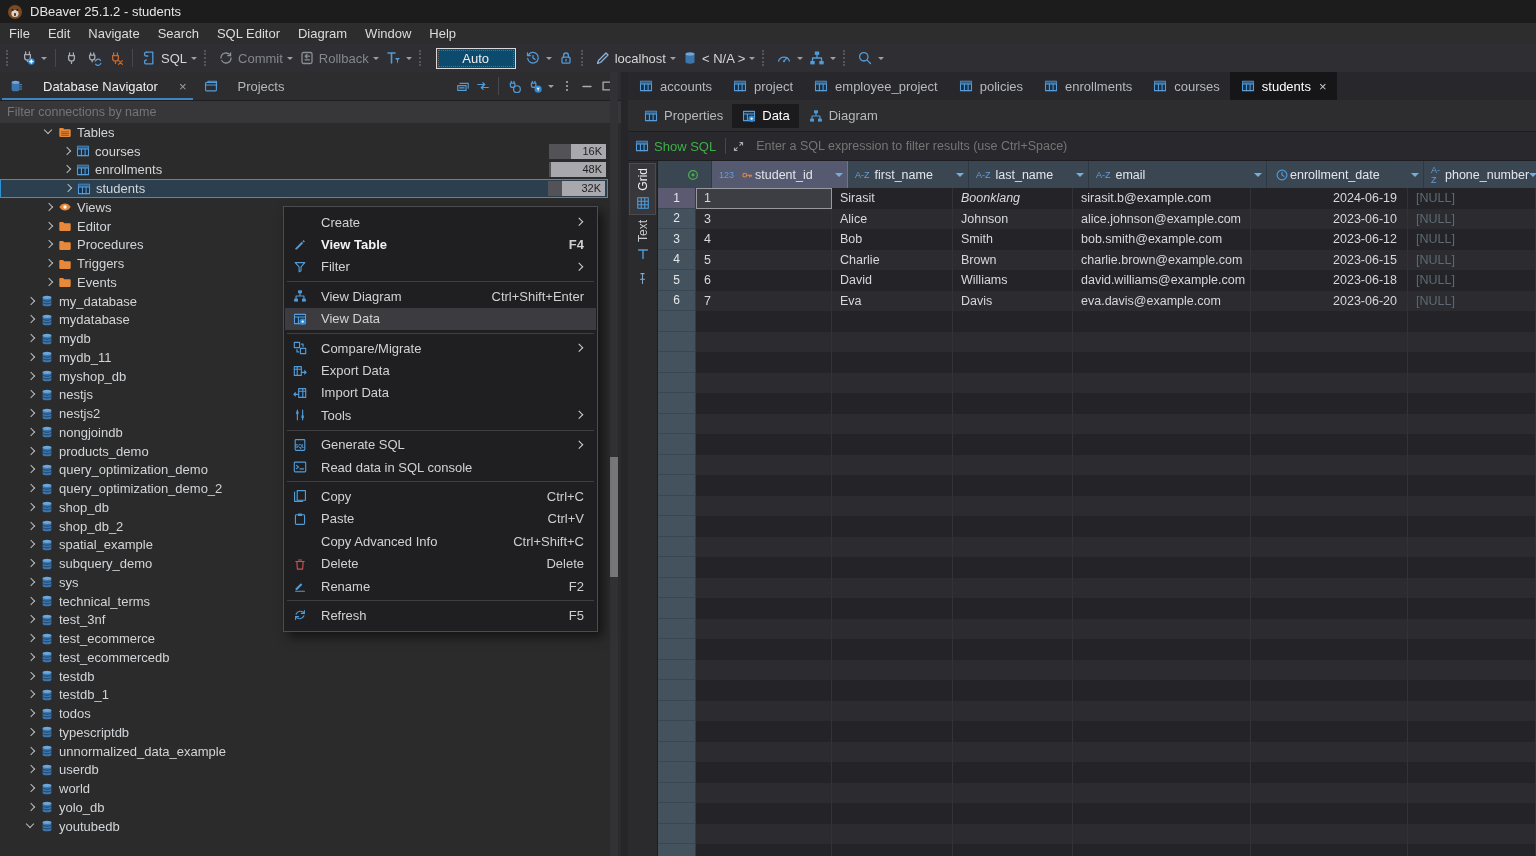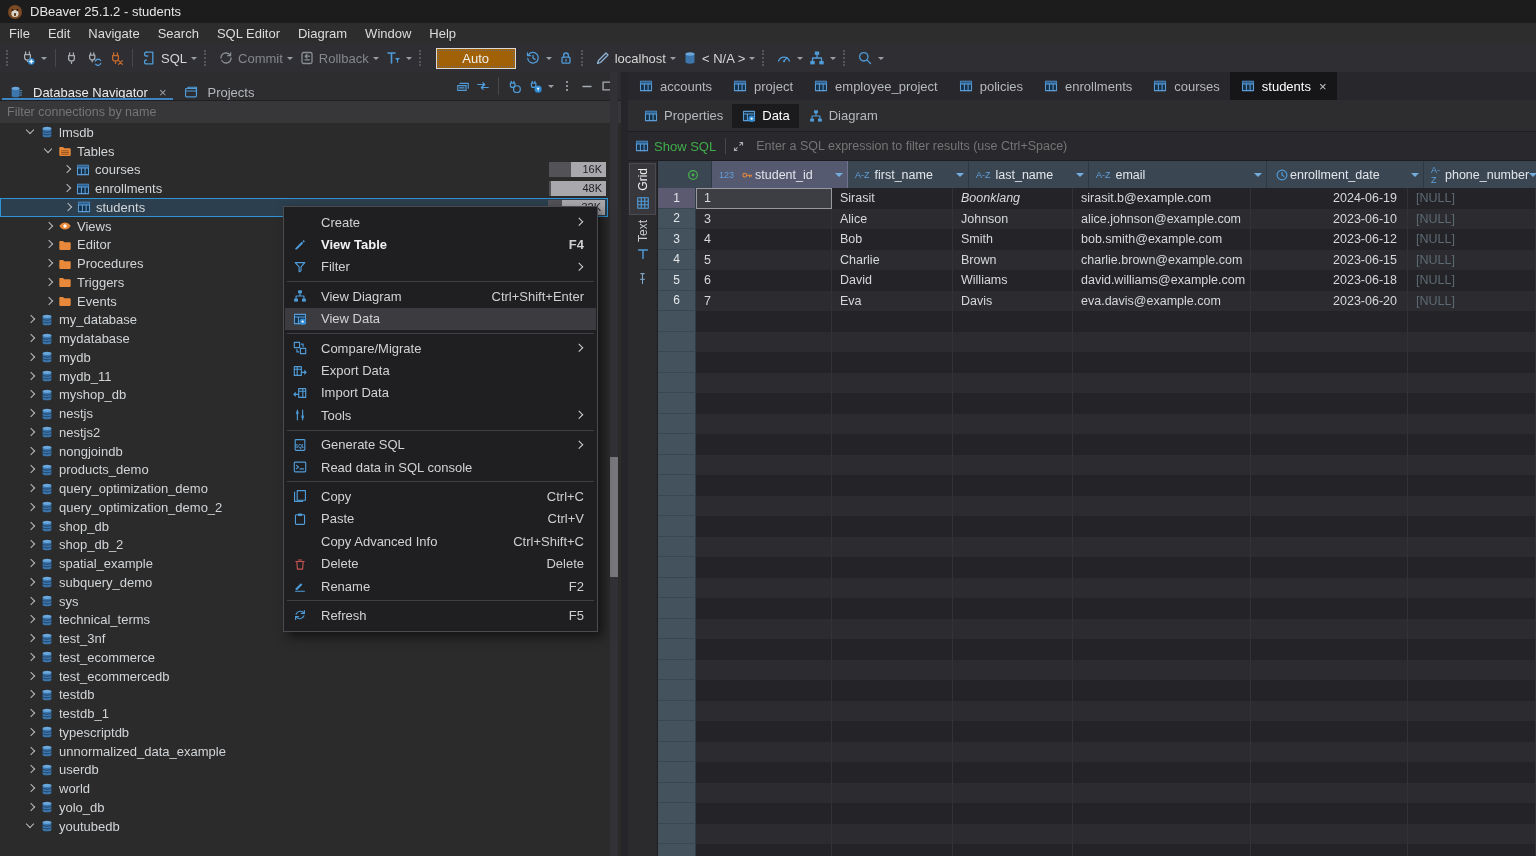--- a/index.html
+++ b/index.html
@@ -15,31 +15,31 @@
   
   .titlebar{height:23px;background:#1c1c1c;display:flex;align-items:center;padding-left:7px;gap:7px;color:#e6e6e6;}
   
   .menubar{height:21px;background:#2d2d2d;display:flex;align-items:center;color:#dcdcdc;}
   .mi{padding:2px 9px;cursor:default;}
   
   .toolbar{height:28px;background:#2e2e33;display:flex;align-items:center;border-bottom:1px solid #222226;padding-left:2px;}
   .tbtn{padding:2px 3px;display:inline-flex;}
   .tlabel{margin:0 2px 0 1px;color:#d6d6d6;}
   .tlabel.dis,.menu-dis{color:#84878c;}
-  .auto-btn{min-width:62px;text-align:center;background:#a16207;border:1px solid #d8d8d8;outline:1px dotted #6a6a6a;outline-offset:-3px;
+  .auto-btn{min-width:62px;text-align:center;background:#0c4a6e;border:1px solid #d8d8d8;outline:1px dotted #6a6a6a;outline-offset:-3px;
             padding:2px 8px;margin:0 6px;color:#eee;}
   
   .main{position:absolute;top:72px;left:0;right:0;bottom:0;display:flex;}
   .left-panel{width:621px;flex:none;position:relative;background:#2b2b2b;display:flex;flex-direction:column;}
   .gap{width:7px;flex:none;background:#26262a;}
   .right-panel{flex:1;display:flex;flex-direction:column;background:#242428;min-width:0;}
 
   
   .panel-tabs{height:28px;background:#2d2d30;display:flex;align-items:center;border-bottom:1px solid #1f1f23;flex:none;}
-  .ptab{display:flex;align-items:flex-end;gap:9px;padding:0 8px;height:100%;color:#b4b7bb;position:relative;}
+  .ptab{display:flex;align-items:center;gap:19px;padding:0 8px;height:100%;color:#b4b7bb;position:relative;}
   .ptab.active{color:#ececec;}
   .ptab.active::after{content:'';position:absolute;left:2px;right:2px;bottom:0;height:2px;background:#3e84c0;}
   .ptab .x{color:#9aa0a6;margin-left:2px;font-size:13px;}
   .ptabs-right{margin-left:auto;display:flex;align-items:center;padding-right:4px;}
   .filter-input{height:22px;flex:none;background:#37373a;border:none;color:#8f9296;padding:0 7px;font-size:12.5px;
                 font-family:"Liberation Sans",sans-serif;outline:none;width:100%;box-sizing:border-box;}
   
   .tree{flex:1;overflow:hidden;position:relative;padding-right:13px;}
   .trow{height:18.76px;display:flex;align-items:center;box-sizing:border-box;color:#d2d5d8;cursor:default;}
   .trow.sel{background:rgba(45,84,114,.5);border:1px solid #3093d5;}
@@ -328,31 +328,20 @@
             </span>
           <span class="tbtn">
               <svg width="14" height="14" viewBox="0 0 16 16" fill="none" stroke-linecap="round" stroke-linejoin="round">
                 <rect x="3.5" y="3.5" width="9" height="9" stroke="#a9adb3" stroke-width="1.5"></rect>
               </svg>
             </span>
         </div>
       </div>
       <input class="filter-input" placeholder="Filter connections by name" style="">
       <div class="tree" id="tree">
-          <div class="trow" style="padding-left: 24px;">
-            <span class="chev d"></span>
-            <span class="ico">
-              <svg width="14" height="14" viewBox="0 0 16 16" fill="none" stroke-linecap="round" stroke-linejoin="round">
-                <path d="M3 3.8v8.4c0 1.1 2.2 1.9 5 1.9s5-.8 5-1.9V3.8" fill="#3c76ad"></path>
-                <ellipse cx="8" cy="3.8" rx="5" ry="1.9" fill="#6aa7dc"></ellipse>
-                <path d="M3 7c1 .8 2.8 1.2 5 1.2s4-.4 5-1.2M3 10c1 .8 2.8 1.2 5 1.2s4-.4 5-1.2" stroke="#1d3c5c" stroke-width="1"></path>
-              </svg>
-            </span>
-            <span class="tlab">lmsdb</span>
-          </div>
           <div class="trow" style="padding-left: 42px;">
             <span class="chev d"></span>
             <span class="ico">
               <svg width="14" height="14" viewBox="0 0 16 16" fill="none" stroke-linecap="round" stroke-linejoin="round">
                 <path d="M1.5 4.2c0-.5.4-.9.9-.9h3.4l1.3 1.5h6.5c.5 0 .9.4.9.9v7c0 .5-.4.9-.9.9H2.4c-.5 0-.9-.4-.9-.9z" fill="#e8883a"></path>
                 <path d="M4 7.8h8M4 9.8h8M4 11.8h8" stroke="#8a4d16" stroke-width="1"></path>
               </svg>
             </span>
             <span class="tlab">Tables</span>
           </div>
@@ -681,20 +670,31 @@
           <div class="trow" style="padding-left: 24px;">
             <span class="chev r"></span>
             <span class="ico">
               <svg width="14" height="14" viewBox="0 0 16 16" fill="none" stroke-linecap="round" stroke-linejoin="round">
                 <path d="M3 3.8v8.4c0 1.1 2.2 1.9 5 1.9s5-.8 5-1.9V3.8" fill="#3c76ad"></path>
                 <ellipse cx="8" cy="3.8" rx="5" ry="1.9" fill="#6aa7dc"></ellipse>
                 <path d="M3 7c1 .8 2.8 1.2 5 1.2s4-.4 5-1.2M3 10c1 .8 2.8 1.2 5 1.2s4-.4 5-1.2" stroke="#1d3c5c" stroke-width="1"></path>
               </svg>
             </span>
             <span class="tlab">testdb_1</span>
+          </div>
+          <div class="trow" style="padding-left: 24px;">
+            <span class="chev r"></span>
+            <span class="ico">
+              <svg width="14" height="14" viewBox="0 0 16 16" fill="none" stroke-linecap="round" stroke-linejoin="round">
+                <path d="M3 3.8v8.4c0 1.1 2.2 1.9 5 1.9s5-.8 5-1.9V3.8" fill="#3c76ad"></path>
+                <ellipse cx="8" cy="3.8" rx="5" ry="1.9" fill="#6aa7dc"></ellipse>
+                <path d="M3 7c1 .8 2.8 1.2 5 1.2s4-.4 5-1.2M3 10c1 .8 2.8 1.2 5 1.2s4-.4 5-1.2" stroke="#1d3c5c" stroke-width="1"></path>
+              </svg>
+            </span>
+            <span class="tlab">todos</span>
           </div>
           <div class="trow" style="padding-left: 24px;">
             <span class="chev r"></span>
             <span class="ico">
               <svg width="14" height="14" viewBox="0 0 16 16" fill="none" stroke-linecap="round" stroke-linejoin="round">
                 <path d="M3 3.8v8.4c0 1.1 2.2 1.9 5 1.9s5-.8 5-1.9V3.8" fill="#3c76ad"></path>
                 <ellipse cx="8" cy="3.8" rx="5" ry="1.9" fill="#6aa7dc"></ellipse>
                 <path d="M3 7c1 .8 2.8 1.2 5 1.2s4-.4 5-1.2M3 10c1 .8 2.8 1.2 5 1.2s4-.4 5-1.2" stroke="#1d3c5c" stroke-width="1"></path>
               </svg>
             </span>

